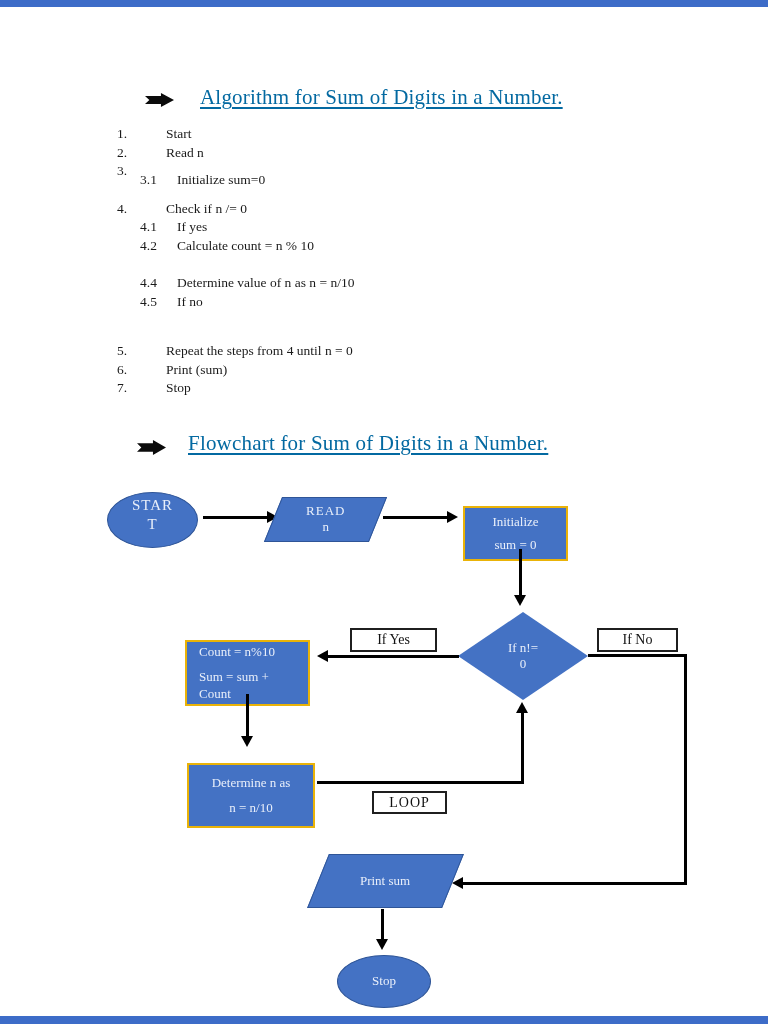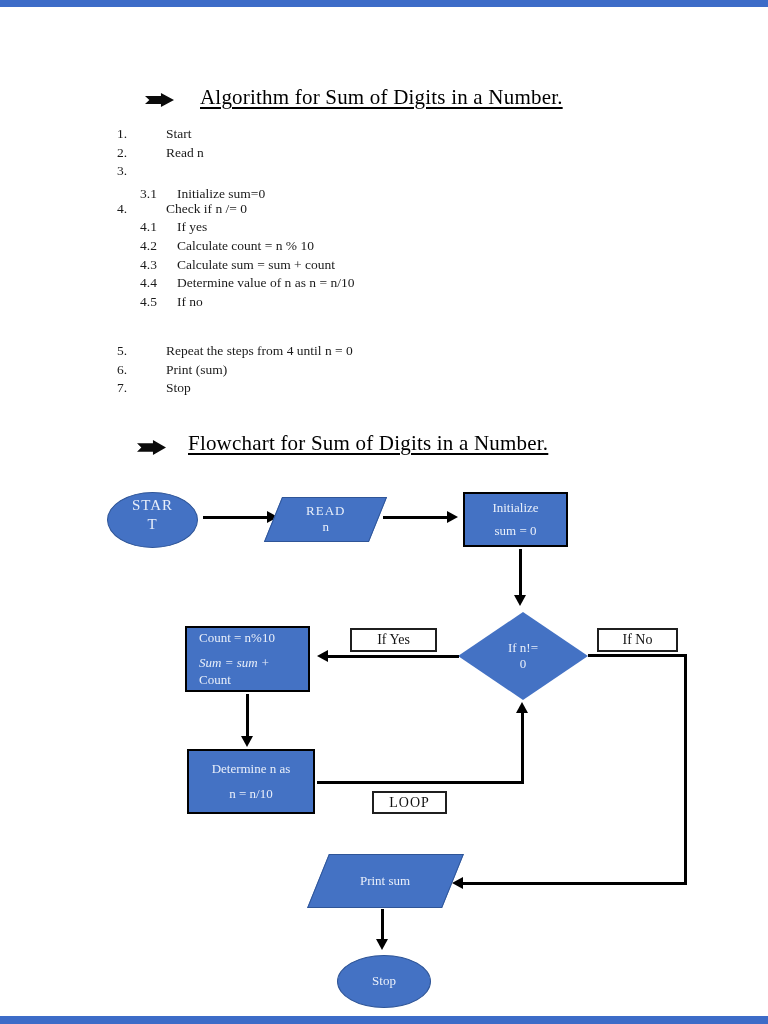--- a/index.html
+++ b/index.html
@@ -7,53 +7,53 @@
         font-family:"Liberation Serif","DejaVu Serif",serif;color:#1a1a1a;}
   .edge-bar{position:absolute;left:0;width:768px;background:#3d6cc8;}
   .edge-bar.top{top:0;height:7px;}
   .edge-bar.bottom{top:1016px;height:8px;}
 
   
   .heading{position:absolute;white-space:nowrap;}
   .bullet-arrow{position:absolute;background:#0b0b0b;display:inline-block;
     clip-path:polygon(0% 22%,55% 22%,55% 0%,100% 50%,55% 100%,55% 78%,0% 78%,15% 50%);}
   .heading-title{font-size:21px;letter-spacing:.2px;text-decoration:underline;
-    text-underline-offset:3px;color:#000000;}
+    text-underline-offset:3px;color:#0369a1;}
 
   
   .algo-line{position:absolute;left:0;width:768px;height:16px;font-size:13.5px;white-space:nowrap;}
   .algo-line .n,.algo-line .t{position:absolute;top:0;}
   .lvl1 .n{left:117px;} .lvl1 .t{left:140px;margin-left:26px;}
   .lvl2 .n{left:140px;} .lvl2 .t{left:177px;}
 
   
   .node{position:absolute;background:#4472C4;color:#e9effa;display:flex;flex-direction:column;
         align-items:center;justify-content:center;text-align:center;font-size:13px;box-sizing:border-box;}
   .ellipse{border-radius:50%;border:1px solid #2f5597;}
-  .rect{border:2px solid #000000;}
+  .rect{border:2px solid #eab308;margin-top:14px;}
   .para{transform:skewX(-22deg);border:1px solid #2f5597;}
   .unskew{transform:skewX(22deg);display:flex;flex-direction:column;align-items:center;justify-content:center;}
   .diamond{clip-path:polygon(50% 0%,100% 50%,50% 100%,0% 50%);background:#4472C4;}
   .label-box{position:absolute;background:#ffffff;border:2px solid #1f1f1f;color:#111;
         display:flex;align-items:center;justify-content:center;font-size:14px;box-sizing:border-box;}
   .ln{display:block;line-height:1.25;}
 
   
   .hline{position:absolute;height:3px;background:#000;}
   .vline{position:absolute;width:3px;background:#000;}
   .ah{position:absolute;width:0;height:0;}
   .ah-right{border-top:6px solid transparent;border-bottom:6px solid transparent;border-left:11px solid #000;}
   .ah-left{border-top:6px solid transparent;border-bottom:6px solid transparent;border-right:11px solid #000;}
   .ah-down{border-left:6px solid transparent;border-right:6px solid transparent;border-top:11px solid #000;}
   .ah-up{border-left:6px solid transparent;border-right:6px solid transparent;border-bottom:11px solid #000;}
 
   
   .start-text{font-size:15px;letter-spacing:1px;line-height:23px;overflow:hidden;height:48px;}
   .count-text{align-items:flex-start;text-align:left;padding-left:12px;width:100%;box-sizing:border-box;}
-  .gap8{margin-top:9px;font-style:italic;}
+  .gap8{margin-top:9px;}
 </style>
 </head>
 <body>
 
 <div class="page">
 
   <div class="edge-bar top"></div>
   <div class="edge-bar bottom"></div>
 
   <span class="bullet-arrow" style="left:145px;top:93px;width:29px;height:14px;"></span>
@@ -65,39 +65,35 @@
     <span class="n">1.</span>
     <span class="t">Start</span>
   </div>
   <div class="algo-line lvl1" style="top:145px">
     <span class="n">2.</span>
     <span class="t">Read n</span>
   </div>
   <div class="algo-line lvl1" style="top:163px">
     <span class="n">3.</span>
   </div>
-  <div class="algo-line lvl2" style="top:186px">
+  <div class="algo-line lvl2" style="top:172px">
     <span class="n">3.1</span>
     <span class="t">Initialize sum=0</span>
   </div>
   <div class="algo-line lvl1" style="top:201px">
     <span class="n">4.</span>
     <span class="t">Check if n /= 0</span>
   </div>
   <div class="algo-line lvl2" style="top:219px">
     <span class="n">4.1</span>
     <span class="t">If yes</span>
   </div>
   <div class="algo-line lvl2" style="top:238px">
     <span class="n">4.2</span>
     <span class="t">Calculate count = n % 10</span>
-  </div>
-  <div class="algo-line lvl2" style="top:257px">
-    <span class="n">4.3</span>
-    <span class="t">Calculate sum = sum + count</span>
   </div>
   <div class="algo-line lvl2" style="top:275px">
     <span class="n">4.4</span>
     <span class="t">Determine value of n as n = n/10</span>
   </div>
   <div class="algo-line lvl2" style="top:294px">
     <span class="n">4.5</span>
     <span class="t">If no</span>
   </div>
   <div class="algo-line lvl1" style="top:343px">

